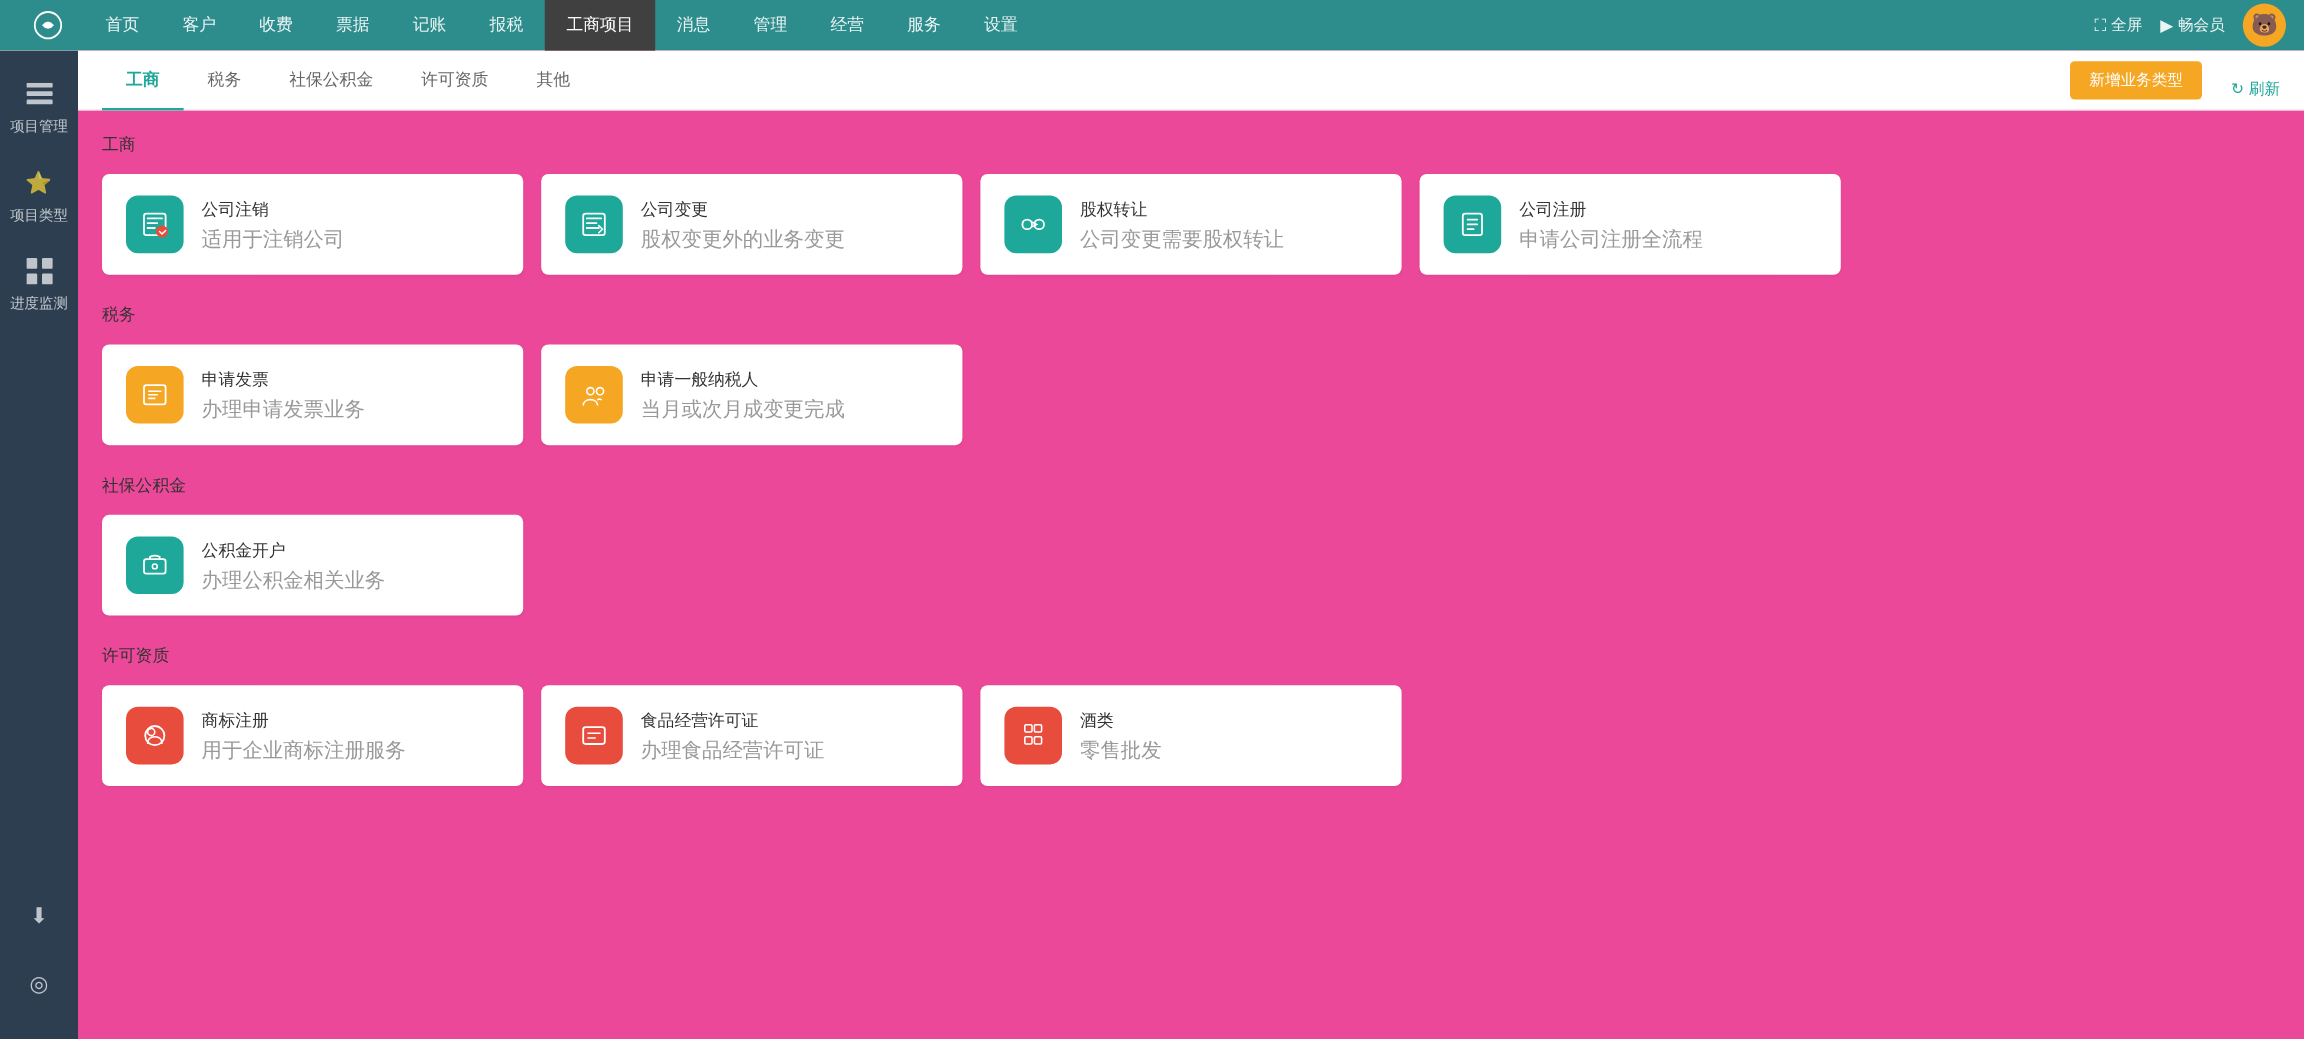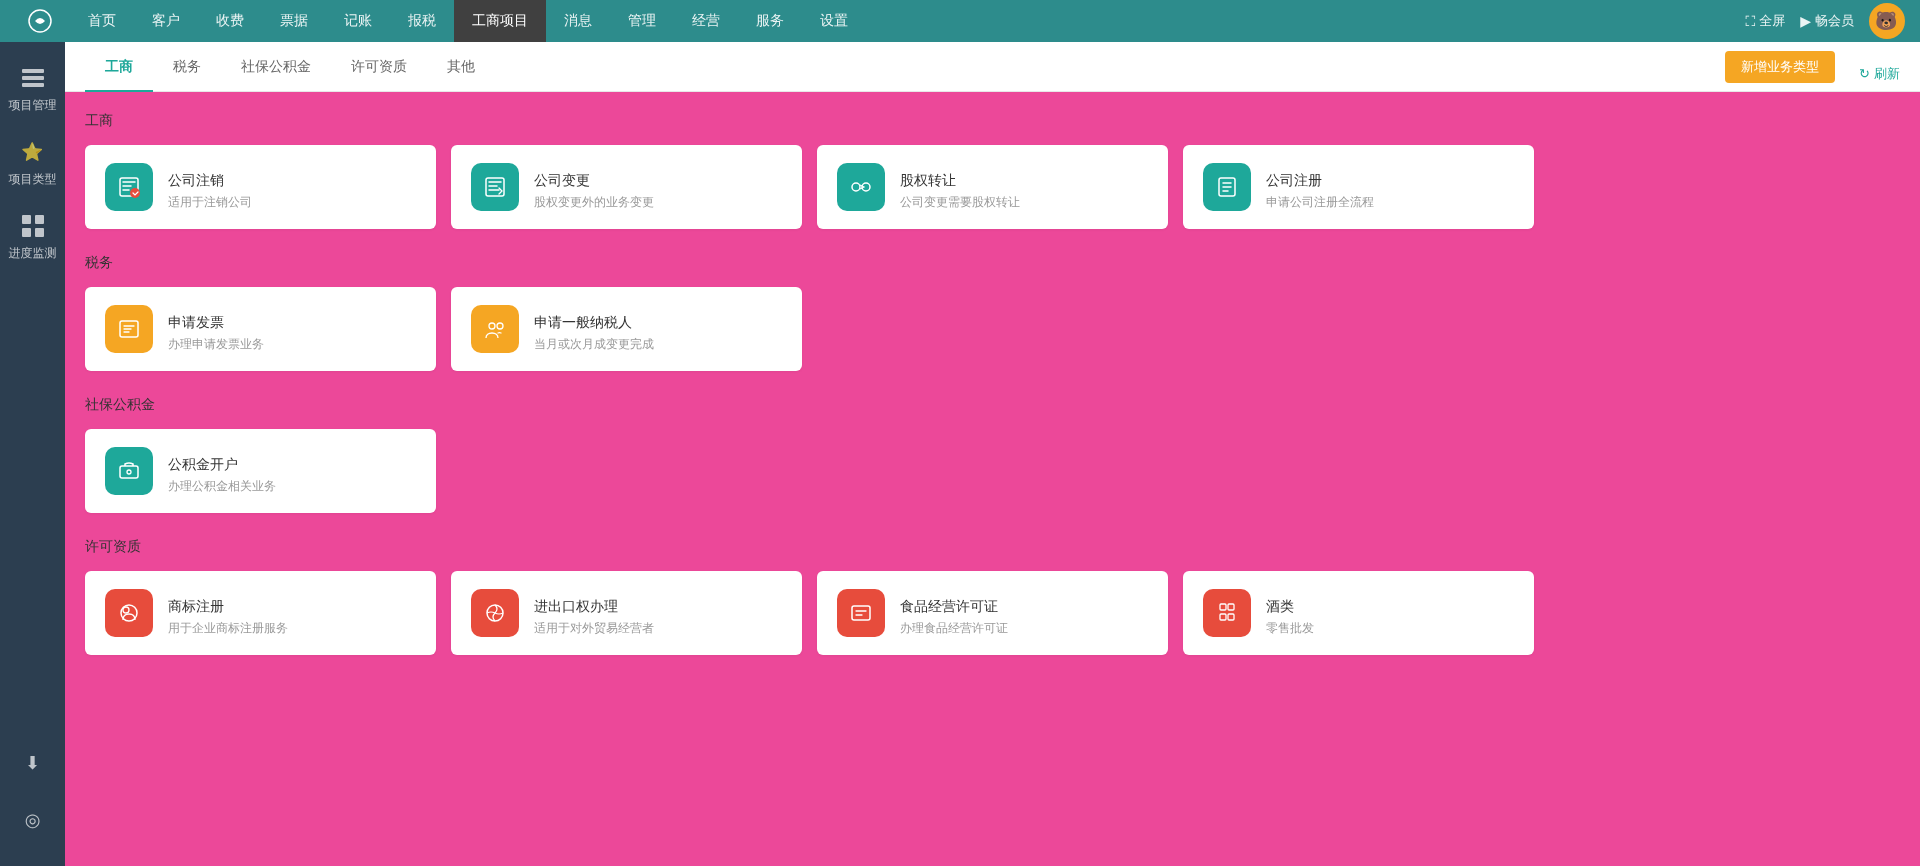--- a/index.html
+++ b/index.html
@@ -231,21 +231,21 @@
       flex-shrink: 0;
       font-size: 22px;
       color: white;
     }
     .card-icon.teal { background: #1ea89a; }
     .card-icon.orange { background: #f5a623; }
     .card-icon.red { background: #e74c3c; }
 
     .card-text { display: flex; flex-direction: column; gap: 4px; }
     .card-title { font-size: 14px; color: #333; font-weight: 500; }
-    .card-desc { font-size: 12px; color: #999; }
+    .card-desc { font-size: 17px; color: #999; }
 
     .section-separator { margin-bottom: 20px; }
   </style>
 </head>
 <body>
 
 <div class="top-nav">
   <div class="top-nav-logo">
     <svg width="28" height="28" viewBox="0 0 28 28" fill="none">
       <path d="M14 3 C8 3, 3 8, 3 14 C3 20, 8 25, 14 25 C20 25, 25 20, 25 14 C25 8, 20 3, 14 3Z" stroke="white" stroke-width="1.5" fill="none"></path>
@@ -469,33 +469,20 @@
                 <circle cx="10" cy="10" r="3" stroke="white" stroke-width="1.3" fill="none"></circle>
                 <path d="M7 20 C7 16 9 14 13 14 C17 14 19 16 19 20" stroke="white" stroke-width="1.3" fill="none"></path>
               </svg>
             </div>
             <div class="card-text">
               <div class="card-title">商标注册</div>
               <div class="card-desc">用于企业商标注册服务</div>
             </div>
           </div>
 
-          <div class="card">
-            <div class="card-icon red">
-              <svg width="26" height="26" viewBox="0 0 26 26" fill="none">
-                <circle cx="13" cy="13" r="8" stroke="white" stroke-width="1.5" fill="none"></circle>
-                <path d="M13 5 Q17 9 13 13 Q9 17 13 21" stroke="white" stroke-width="1.2" fill="none"></path>
-                <path d="M5 13 Q9 11 13 13 Q17 15 21 13" stroke="white" stroke-width="1.2" fill="none"></path>
-              </svg>
-            </div>
-            <div class="card-text">
-              <div class="card-title">进出口权办理</div>
-              <div class="card-desc">适用于对外贸易经营者</div>
-            </div>
-          </div>
 
           <div class="card">
             <div class="card-icon red">
               <svg width="26" height="26" viewBox="0 0 26 26" fill="none">
                 <rect x="4" y="6" width="18" height="14" rx="2" stroke="white" stroke-width="1.5" fill="none"></rect>
                 <path d="M8 11h10M8 15h6" stroke="white" stroke-width="1.3" stroke-linecap="round"></path>
               </svg>
             </div>
             <div class="card-text">
               <div class="card-title">食品经营许可证</div>

